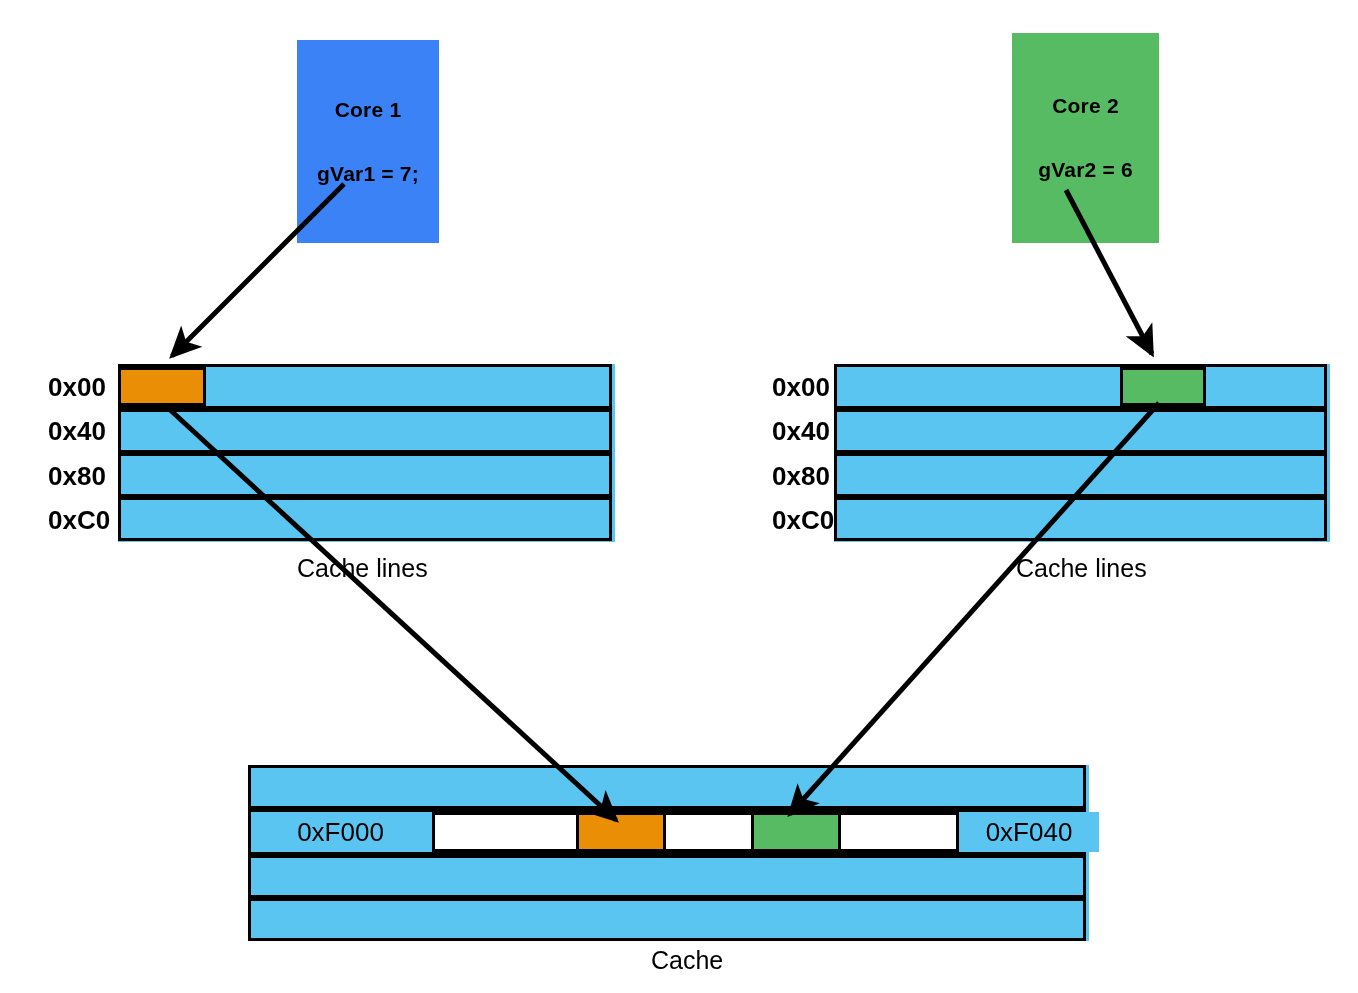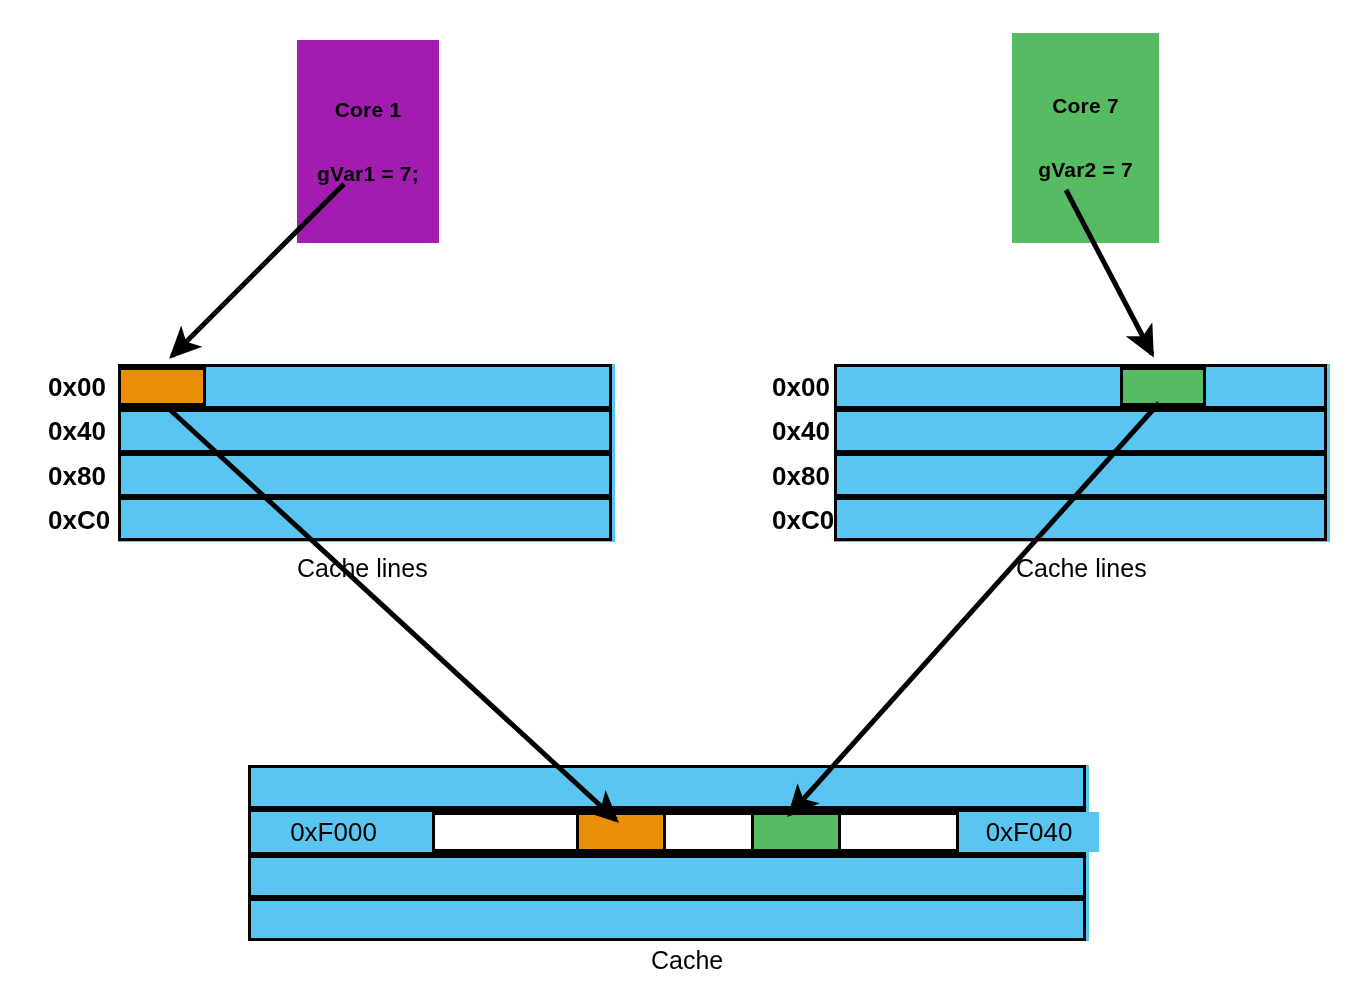--- a/index.html
+++ b/index.html
@@ -28,21 +28,21 @@
     font-weight: bold;
     font-size: 21px;
     color: #000000;
     letter-spacing: 0.2px;
   }
   .core-box .core-title { margin-bottom: 40px; }
   .core-box .core-code  { }
 
   #core1-box {
     left: 297px; top: 40px; width: 142px; height: 203px;
-    background: #a21caf;
+    background: #3b82f6;
   }
   #core2-box {
     left: 1012px; top: 33px; width: 147px; height: 210px;
     background: #57BB63;
   }
 
   
   .block {
     position: absolute;
     background: #5BC5F2;
@@ -109,22 +109,22 @@
 <body>
 
 <div id="canvas">
 
   <div class="core-box" id="core1-box">
     <div class="core-title">Core 1</div>
     <div class="core-code">gVar1 = 7;</div>
   </div>
 
   <div class="core-box" id="core2-box">
-    <div class="core-title">Core 7</div>
-    <div class="core-code">gVar2 = 7</div>
+    <div class="core-title">Core 2</div>
+    <div class="core-code">gVar2 = 6</div>
   </div>
 
   <div class="addr-label" style="left:48px; top:372px;">0x00</div>
   <div class="addr-label" style="left:48px; top:416px;">0x40</div>
   <div class="addr-label" style="left:48px; top:461px;">0x80</div>
   <div class="addr-label" style="left:48px; top:505px;">0xC0</div>
 
   <div class="block" id="cache-left" style="left:118px; top:364px; width:497px; height:178px;">
     <div class="block-row" style="top:0px;   width:494px; height:45px;">
       <div class="cell orange" style="left:-3px; width:88px;"></div>
@@ -150,21 +150,21 @@
     <div class="block-row" style="top:133px; width:493px; height:44px;"></div>
   </div>
 
   <div class="caption" style="left:1016px; top:554px;">Cache lines</div>
 
   <div class="block" id="memory-block" style="left:248px; top:765px; width:841px; height:176px;">
 
     <div class="block-row" style="top:0px;  width:838px; height:44px;"></div>
 
     <div class="block-row" style="top:44px; width:838px; height:46px;">
-      <div class="mem-addr" style="left:0px; width:165px;">0xF000</div>
+      <div class="mem-addr" style="left:0px; width:165px;padding-left:7px;">0xF000</div>
       <div class="cell white" style="left:181px; width:147px;"></div>
       <div class="cell orange" style="left:325px; width:90px;"></div>
       <div class="cell white" style="left:412px; width:91px;"></div>
       <div class="cell green" style="left:500px; width:90px;"></div>
       <div class="cell white" style="left:587px; width:121px;"></div>
       <div class="mem-addr" style="left:708px; width:140px;">0xF040</div>
     </div>
 
     <div class="block-row" style="top:90px;  width:838px; height:43px;"></div>
     <div class="block-row" style="top:133px; width:838px; height:43px;"></div>

